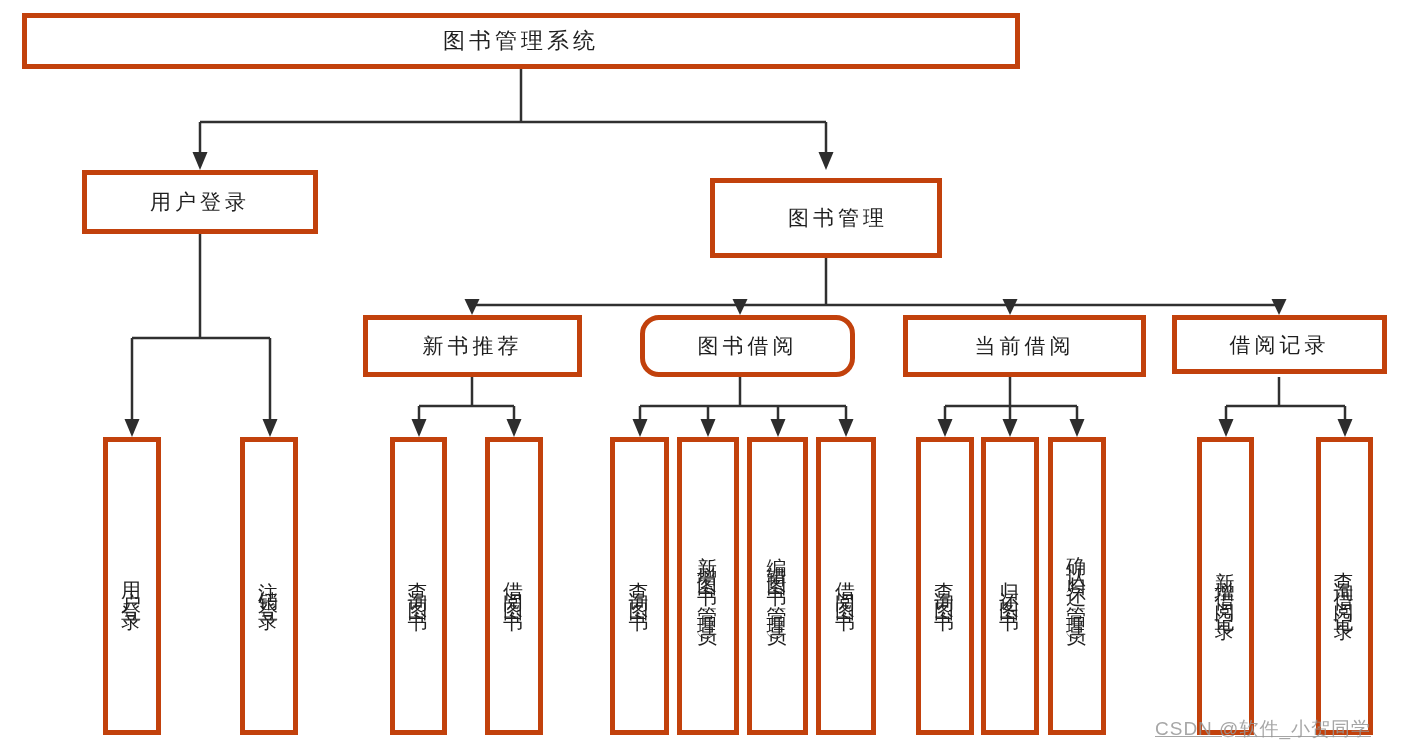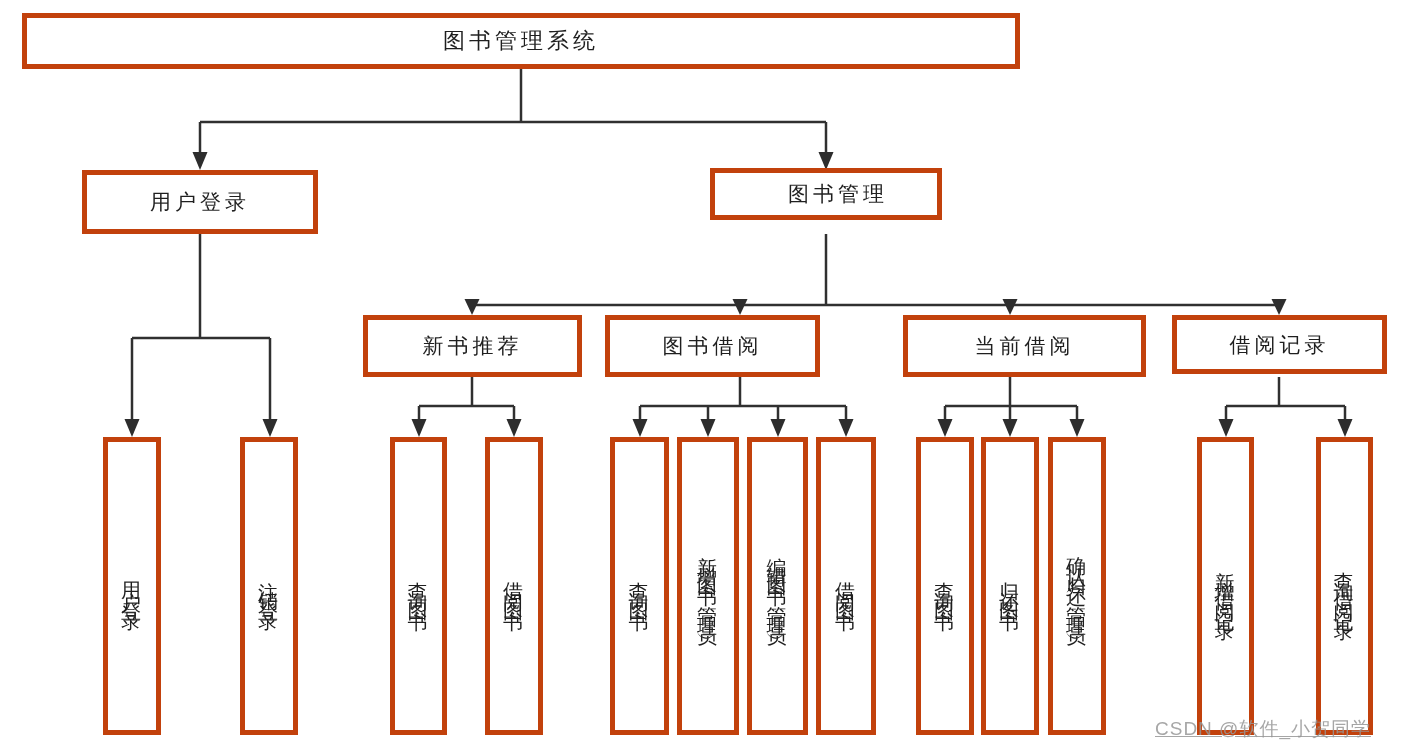--- a/index.html
+++ b/index.html
@@ -128,24 +128,24 @@
       <line x1="1226" y1="406" x2="1226" y2="423"></line>
       <polygon points="1218.5,419 1233.5,419 1226,437"></polygon>
       <line x1="1345" y1="406" x2="1345" y2="423"></line>
       <polygon points="1337.5,419 1352.5,419 1345,437"></polygon>
     </g>
   </svg>
 
   <div class="node root" style="left:22px; top:13px; width:998px; height:56px;">图书管理系统</div>
 
   <div class="node" style="left:82px; top:170px; width:236px; height:64px;">用户登录</div>
-  <div class="node" style="left:710px; top:168px; width:232px; height:52px;padding-left:24px;">图书管理</div>
+  <div class="node" style="left:710px; top:178px; width:232px; height:80px;padding-left:24px;">图书管理</div>
 
   <div class="node" style="left:363px; top:315px; width:219px; height:62px;">新书推荐</div>
-  <div class="node" style="left:605px; top:315px; width:215px; height:62px;">图书借阅</div>
+  <div class="node" style="left:640px; top:315px; width:215px; height:62px;border-radius:19px;">图书借阅</div>
   <div class="node" style="left:903px; top:315px; width:243px; height:62px;">当前借阅</div>
   <div class="node" style="left:1172px; top:315px; width:215px; height:59px;">借阅记录</div>
 
   <div class="node leaf" style="left:103px; width:58px;">用户登录</div>
   <div class="node leaf" style="left:240px; width:58px;">注销登录</div>
 
   <div class="node leaf" style="left:390px; width:57px;">查询图书</div>
   <div class="node leaf" style="left:485px; width:58px;">借阅图书</div>
 
   <div class="node leaf" style="left:610px; width:59px;">查询图书</div>

